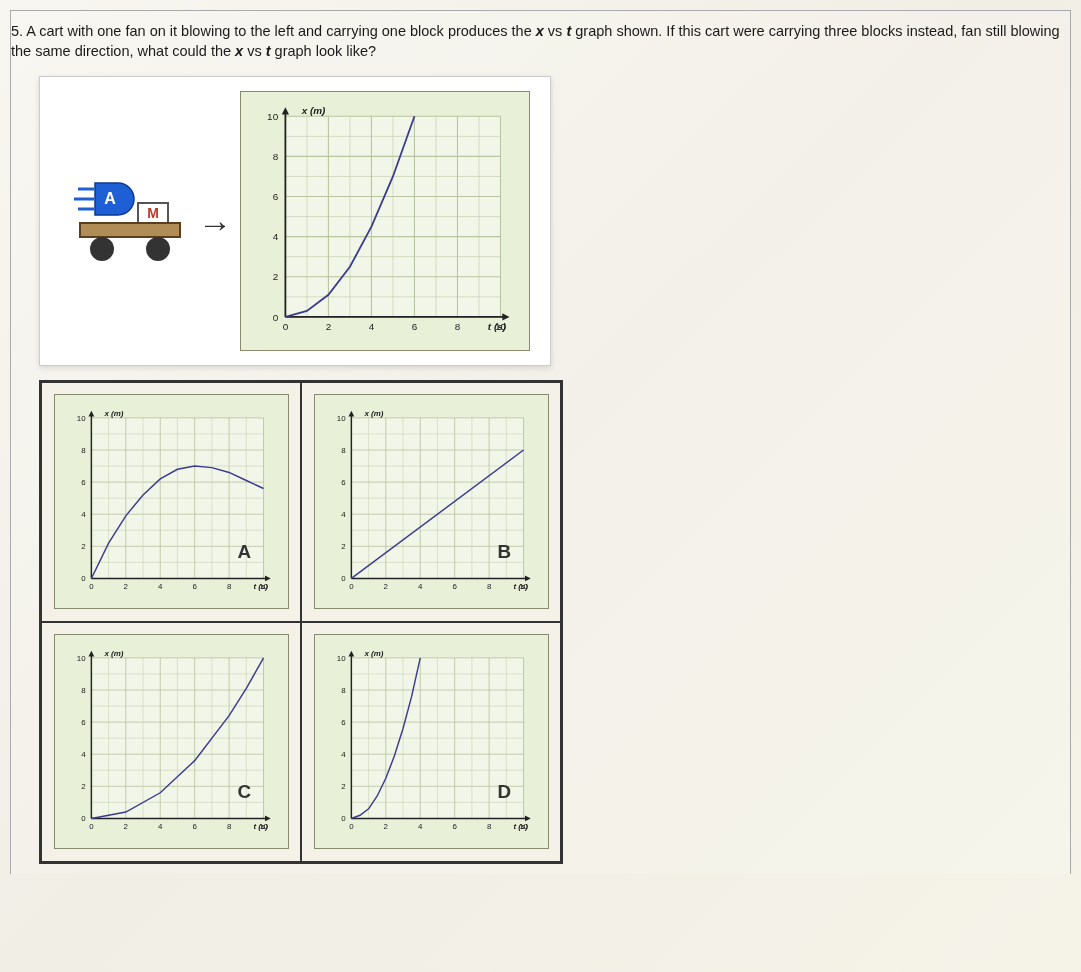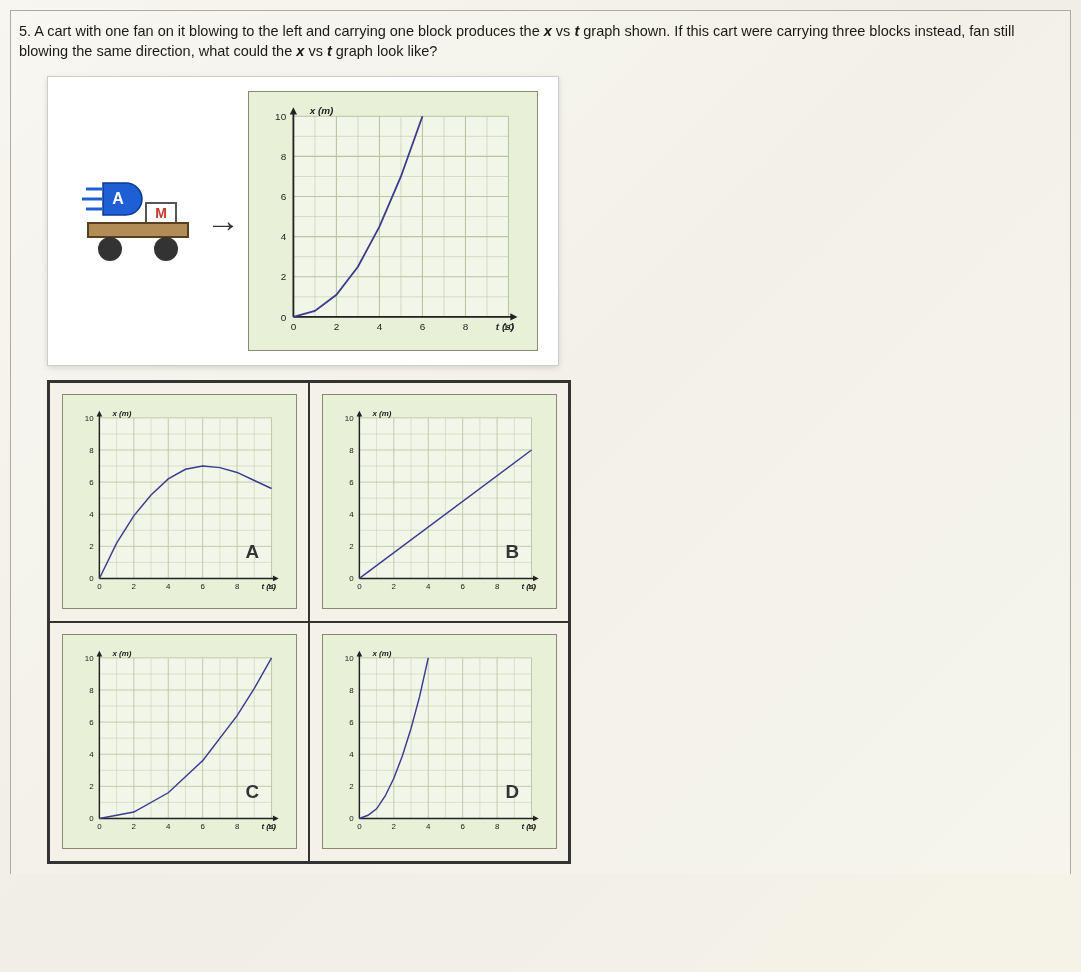--- a/index.html
+++ b/index.html
@@ -8,21 +8,21 @@
     background: linear-gradient(135deg, #f8f6f0 0%, #f0eee5 25%, #f5f3e8 50%, #eeebe0 75%, #f8f5ea 100%);
     background-size: 200% 200%;
     padding: 10px;
     color: #222;
     width: 1081px;
   }
   .page {
     border: 1px solid #aaa;
     border-top: 1px solid #aaa;
     border-bottom: none;
-    padding: 10px 8px;
+    padding: 10px 0;
     background: rgba(255,255,255,0.15);
   }
   .question-text {
     font-size: 14.5px;
     line-height: 1.4;
     color: #1a1a1a;
     margin-bottom: 8px;
   }
   .question-text b { font-weight: bold; }
   .main-panel {

